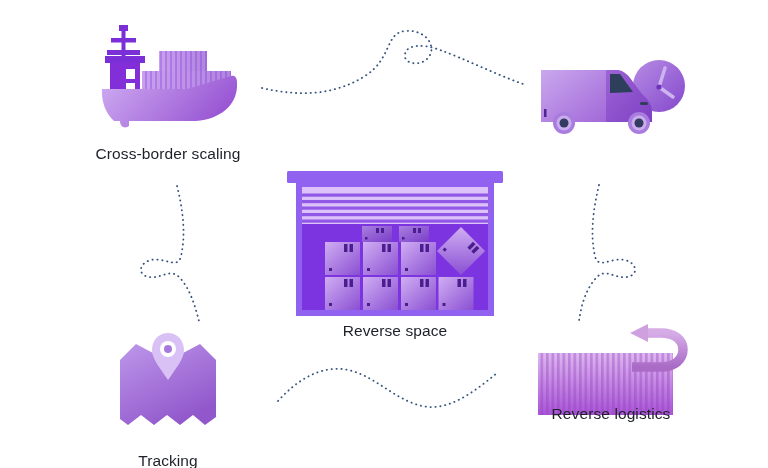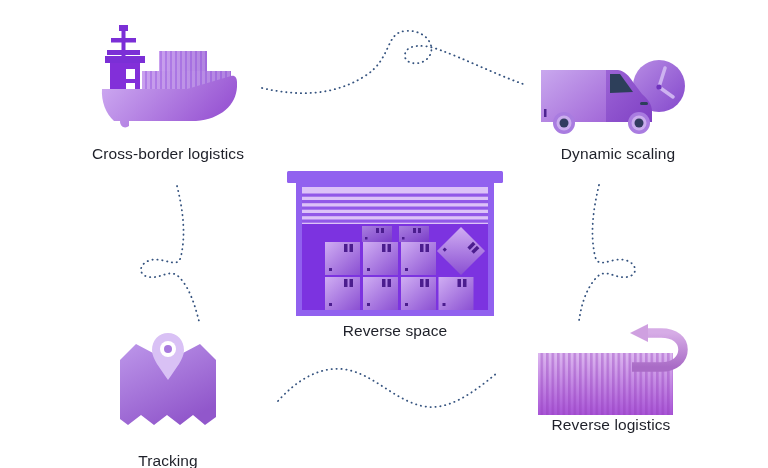--- a/index.html
+++ b/index.html
@@ -52,21 +52,21 @@
     <rect x="10" y="31" width="40" height="7" fill="#7b2fd6"></rect>
     <rect x="15" y="38" width="30" height="34" fill="#822fd9"></rect>
     <rect x="31" y="44" width="9" height="10" fill="#ffffff"></rect>
     <rect x="31" y="58" width="9" height="9" fill="#ffffff"></rect>
     <rect x="64" y="26" width="48" height="20" fill="url(#contG)"></rect>
     <rect x="64" y="26" width="48" height="20" fill="url(#stripeP)"></rect>
     <rect x="47" y="46" width="89" height="18" fill="url(#contG)"></rect>
     <rect x="47" y="46" width="89" height="18" fill="url(#stripeP)"></rect>
     <path fill="url(#hullG)" d="M7,64 L92,64 L136,51 C140,50 142,53 142,57 L142,62 C141,80 126,94 101,96 L34,96 L34,101 C30,104 25,102 25,96 L19,96 C11,89 6,76 7,64 Z"></path>
   </svg>
-  <div class="label" style="left:58px;top:145px;width:220px;">Cross-border logistics</div>
+  <div class="label" style="left:58px;top:145px;width:220px;">Cross-border scaling</div>
 
   <svg class="abs" style="left:538px;top:56px;" width="150" height="85" viewBox="0 0 150 85">
     <defs>
       <linearGradient id="clockG" x1="0" y1="0" x2="1" y2="1">
         <stop offset="0" stop-color="#b78ce4"></stop>
           <stop offset="1" stop-color="#8448cc"></stop>
       </linearGradient>
       <linearGradient id="tboxG" x1="0" y1="0" x2="1" y2="1">
         <stop offset="0" stop-color="#c9a8ee"></stop>
           <stop offset="1" stop-color="#a268d8"></stop>
@@ -88,21 +88,20 @@
     <rect x="102" y="46" width="8" height="3" rx="1.5" fill="#2d3f5a"></rect>
     <g>
       <circle cx="26" cy="67" r="11" fill="#a97ce0"></circle>
         <circle cx="26" cy="67" r="7.5" fill="#cbadee"></circle>
         <circle cx="26" cy="67" r="4.5" fill="#333c60"></circle>
       <circle cx="101" cy="67" r="11" fill="#a97ce0"></circle>
         <circle cx="101" cy="67" r="7.5" fill="#cbadee"></circle>
         <circle cx="101" cy="67" r="4.5" fill="#333c60"></circle>
     </g>
   </svg>
-  <div class="label" style="left:528px;top:145px;width:180px;">Dynamic scaling</div>
 
   <svg class="abs" style="left:287px;top:171px;" width="216" height="145" viewBox="0 0 216 145">
     <defs>
       <linearGradient id="wBoxG" x1="0" y1="0" x2="1" y2="1">
         <stop offset="0" stop-color="#d0aef3"></stop>
           <stop offset="1" stop-color="#8a4fd2"></stop>
       </linearGradient>
       <linearGradient id="wBoxBackG" x1="0" y1="0" x2="1" y2="1">
         <stop offset="0" stop-color="#aa80e0"></stop>
           <stop offset="1" stop-color="#7a3dc8"></stop>
@@ -215,15 +214,15 @@
         <rect width="2.6" height="8" fill="rgba(146,60,186,0.38)"></rect>
       </pattern>
     </defs>
     <rect x="3" y="30" width="135" height="62" fill="url(#cG)"></rect>
     <rect x="3" y="30" width="135" height="62" fill="url(#cStripes)"></rect>
     <g>
       <path d="M97,44 L126,44 C140,44 148,36 148,26.5 C148,17 140,10 126,10 L113,10" stroke="url(#arrG)" stroke-width="9.5" fill="none"></path>
       <polygon points="113,1 113,19 95,10" fill="#cfa0e0"></polygon>
     </g>
   </svg>
-  <div class="label" style="left:521px;top:416px;width:180px;">Reverse logistics</div>
+  <div class="label" style="left:521px;top:405px;width:180px;">Reverse logistics</div>
 
 </div>
 
 </body></html>

